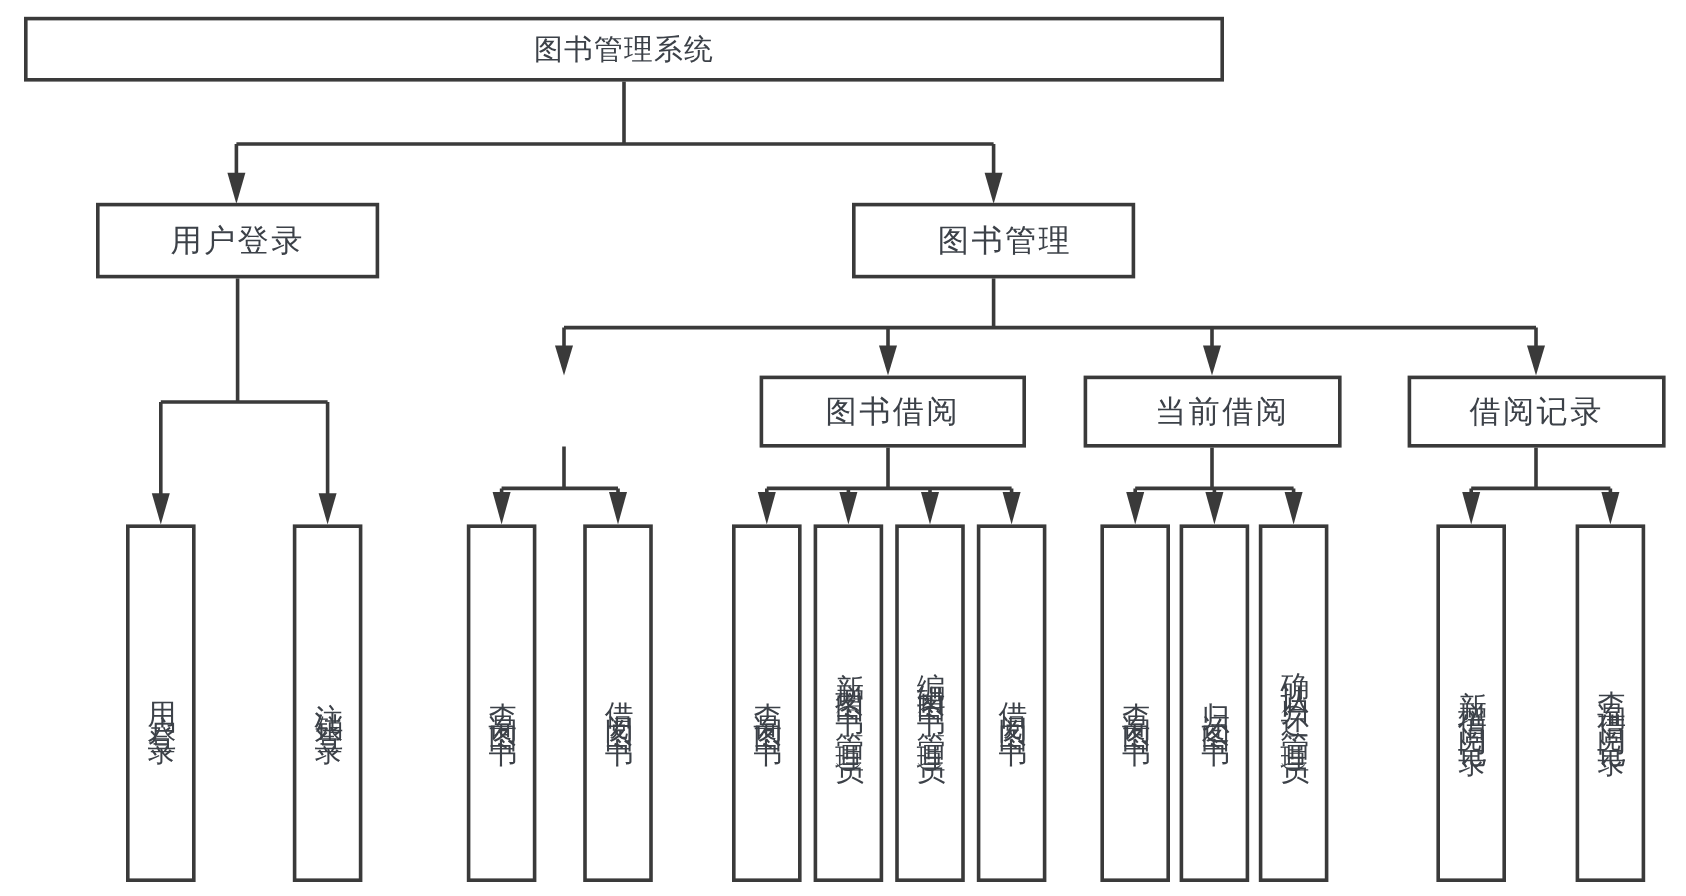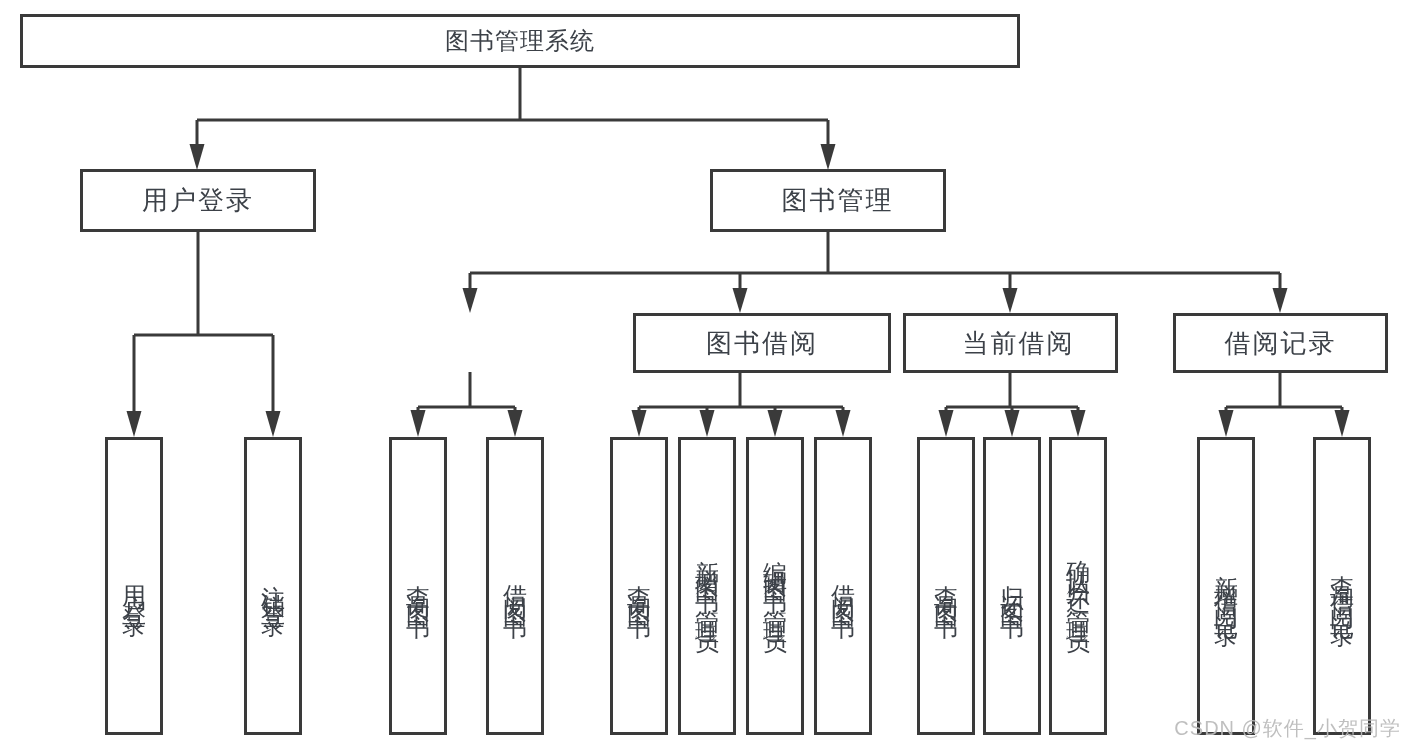--- a/index.html
+++ b/index.html
@@ -123,21 +123,21 @@
     <span>图书管理系统</span>
   </div>
 
   <div class="node level" style="left:80px; top:169px; width:236px; height:63px;">
     <span>用户登录</span>
   </div>
   <div class="node level" style="left:710px; top:169px; width:236px; height:63px;padding-left:19px;">
     <span>图书管理</span>
   </div>
 
-  <div class="node level" style="left:633px; top:313px; width:258px; height:60px;">
+  <div class="node level" style="left:633px; top:313px; width:222px; height:60px;">
     <span>图书借阅</span>
   </div>
   <div class="node level" style="left:903px; top:313px; width:215px; height:60px;padding-left:16px;">
     <span>当前借阅</span>
   </div>
   <div class="node level" style="left:1173px; top:313px; width:215px; height:60px;">
     <span>借阅记录</span>
   </div>
 
   <div class="node leaf" style="left:105px; top:437px; width:58px; height:298px;">
@@ -177,15 +177,14 @@
     <span class="vtext">确认归还（管理员）</span>
   </div>
 
   <div class="node leaf" style="left:1197px; top:437px; width:58px; height:298px;">
     <span class="vtext">新增借阅记录</span>
   </div>
   <div class="node leaf" style="left:1313px; top:437px; width:58px; height:298px;">
     <span class="vtext">查询借阅记录</span>
   </div>
 
-  <div class="watermark">CSDN @软件_小贺同学</div>
 
 </div>
 
 </body></html>

